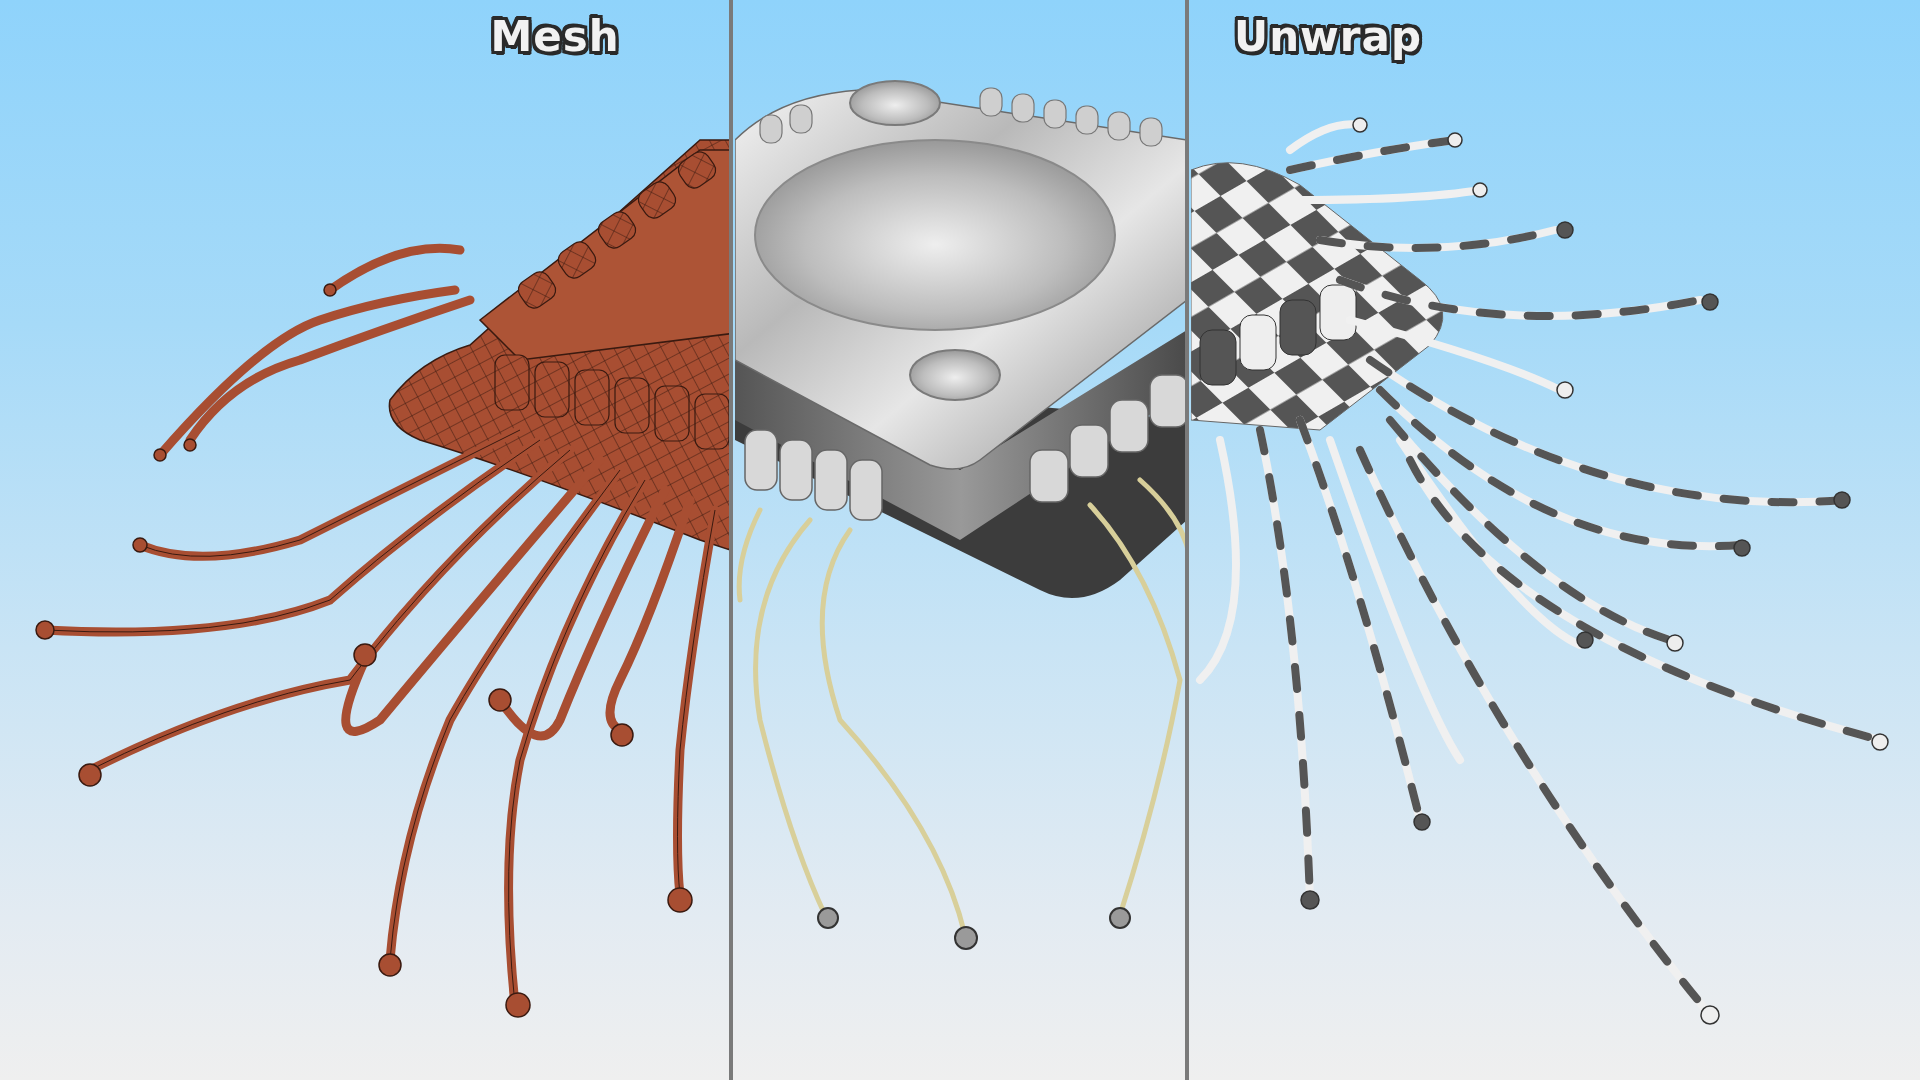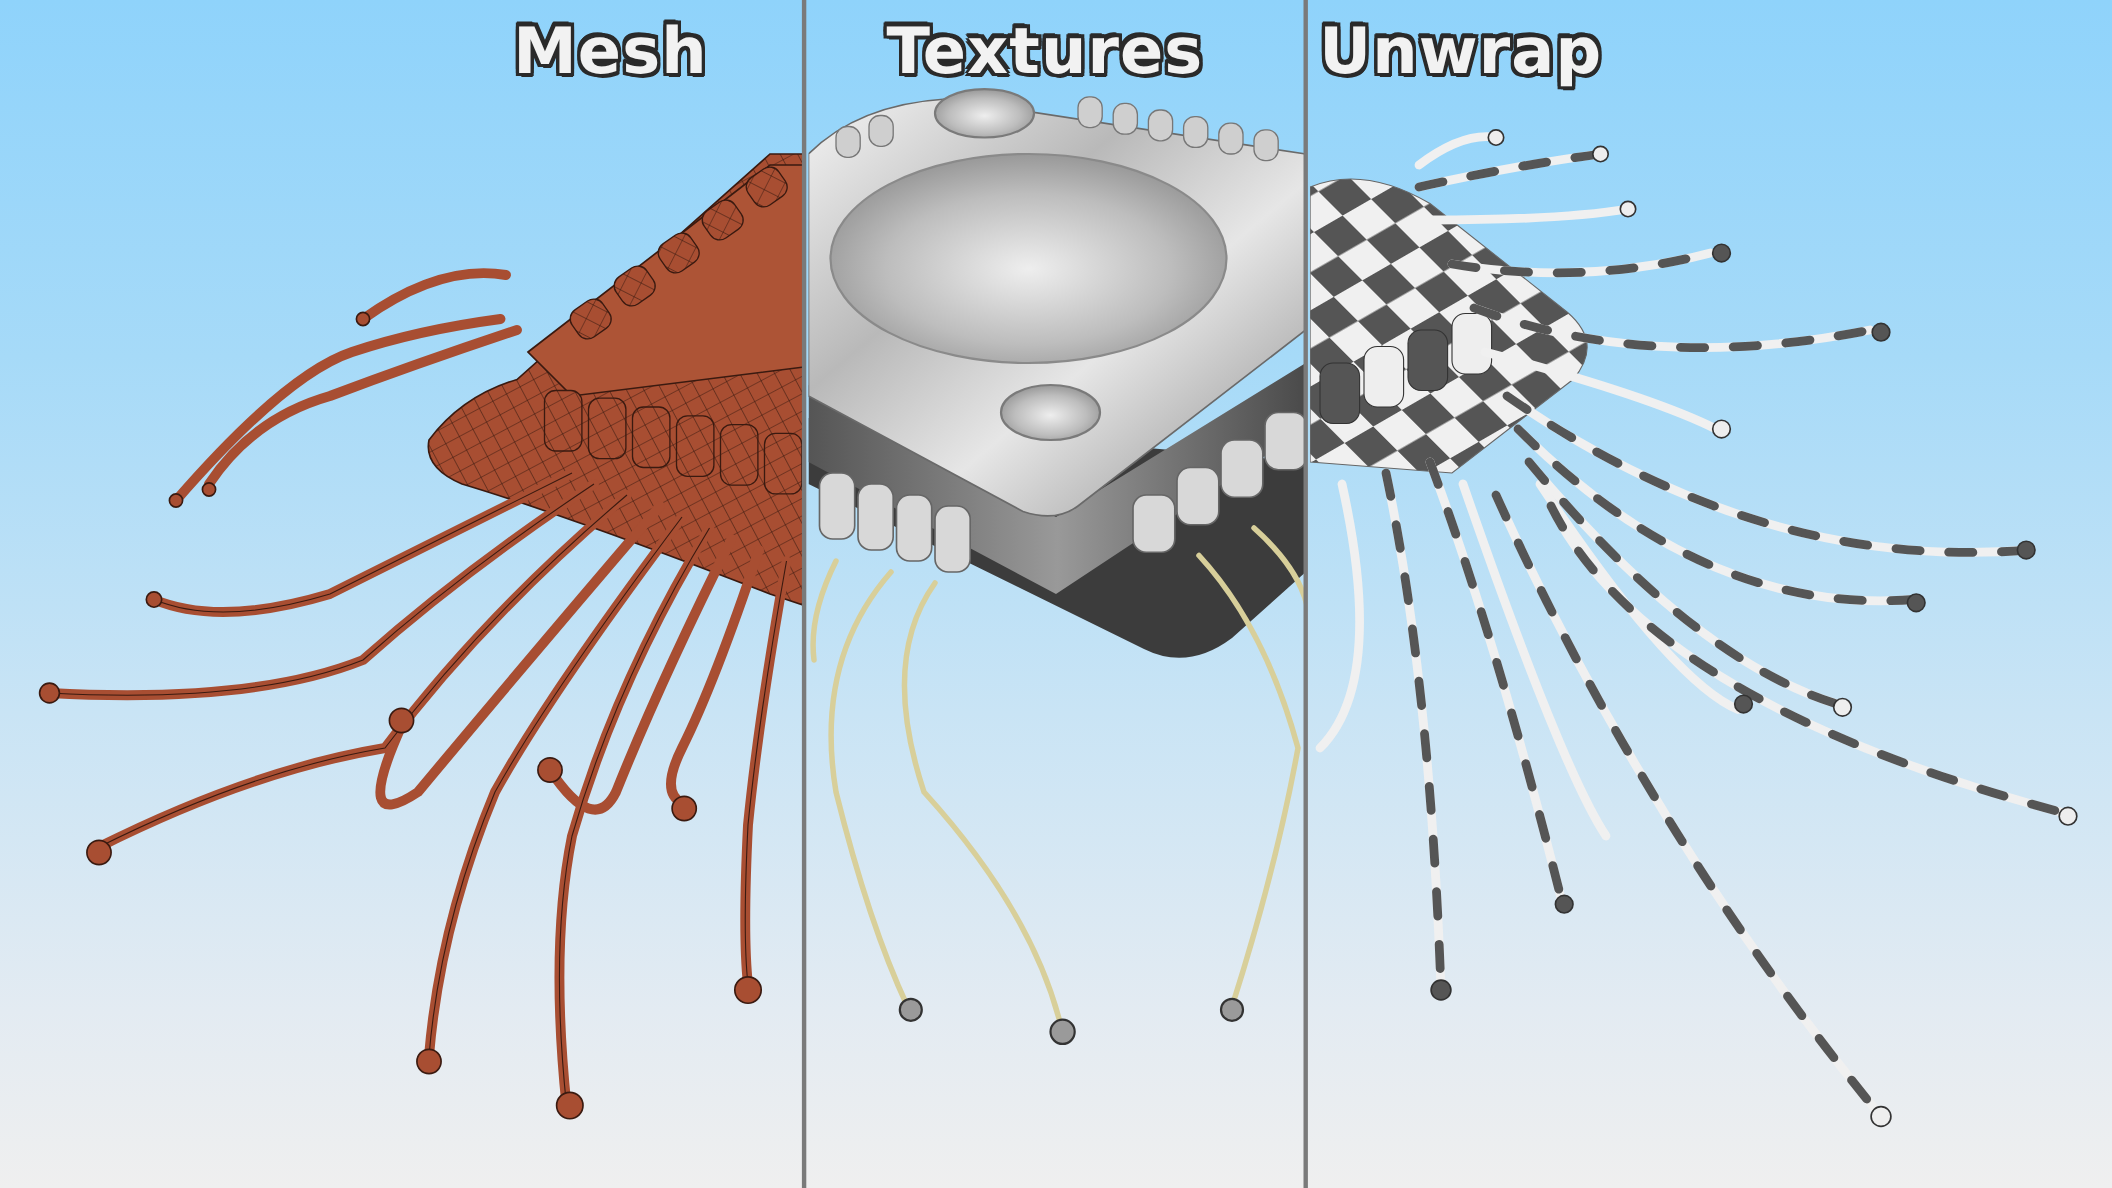--- a/index.html
+++ b/index.html
@@ -2,21 +2,21 @@
 <html><head>
 <meta charset="utf-8">
 <style>
   html, body { margin:0; padding:0; }
   body { width:1920px; height:1080px; overflow:hidden; position:relative;
          font-family:"DejaVu Sans", sans-serif; }
   .stage { position:absolute; inset:0;
            background: linear-gradient(180deg, #8fd3fb 0%, #a6daf8 30%, #c9e4f5 60%, #e3ebf2 85%, #efefef 100%); }
   svg.scene { position:absolute; left:0; top:0; width:1920px; height:1080px; }
   .divider { position:absolute; top:0; width:4px; height:1080px; background:#7a7a7a; }
-  .label { position:absolute; top:12px; font-size:58px; font-weight:bold; color:#f2f2f2;
+  .label { position:absolute; top:12px; font-size:42px; font-weight:bold; color:#f2f2f2;
            letter-spacing:1px; transform:translateX(-50%);
            -webkit-text-stroke: 0; 
            text-shadow:
              -3px -3px 0 #2a2a2a, 3px -3px 0 #2a2a2a, -3px 3px 0 #2a2a2a, 3px 3px 0 #2a2a2a,
              0 -3px 0 #2a2a2a, 0 3px 0 #2a2a2a, -3px 0 0 #2a2a2a, 3px 0 0 #2a2a2a,
              -2px -4px 0 #2a2a2a, 2px 4px 0 #2a2a2a; }
 </style>
 </head>
 <body>
 
@@ -224,16 +224,15 @@
         <circle cx="1310" cy="900" r="9" fill="#555"></circle>
         <circle cx="1710" cy="1015" r="9" fill="#eee"></circle>
       </g>
     </g>
   </svg>
 
   <div class="divider" style="left:729px"></div>
   <div class="divider" style="left:1185px"></div>
 
   <div class="label" style="left:555px">Mesh</div>
-  <div class="label" style="left:950px">Textures</div>
   <div class="label" style="left:1328px">Unwrap</div>
 
 </div>
 
 </body></html>

